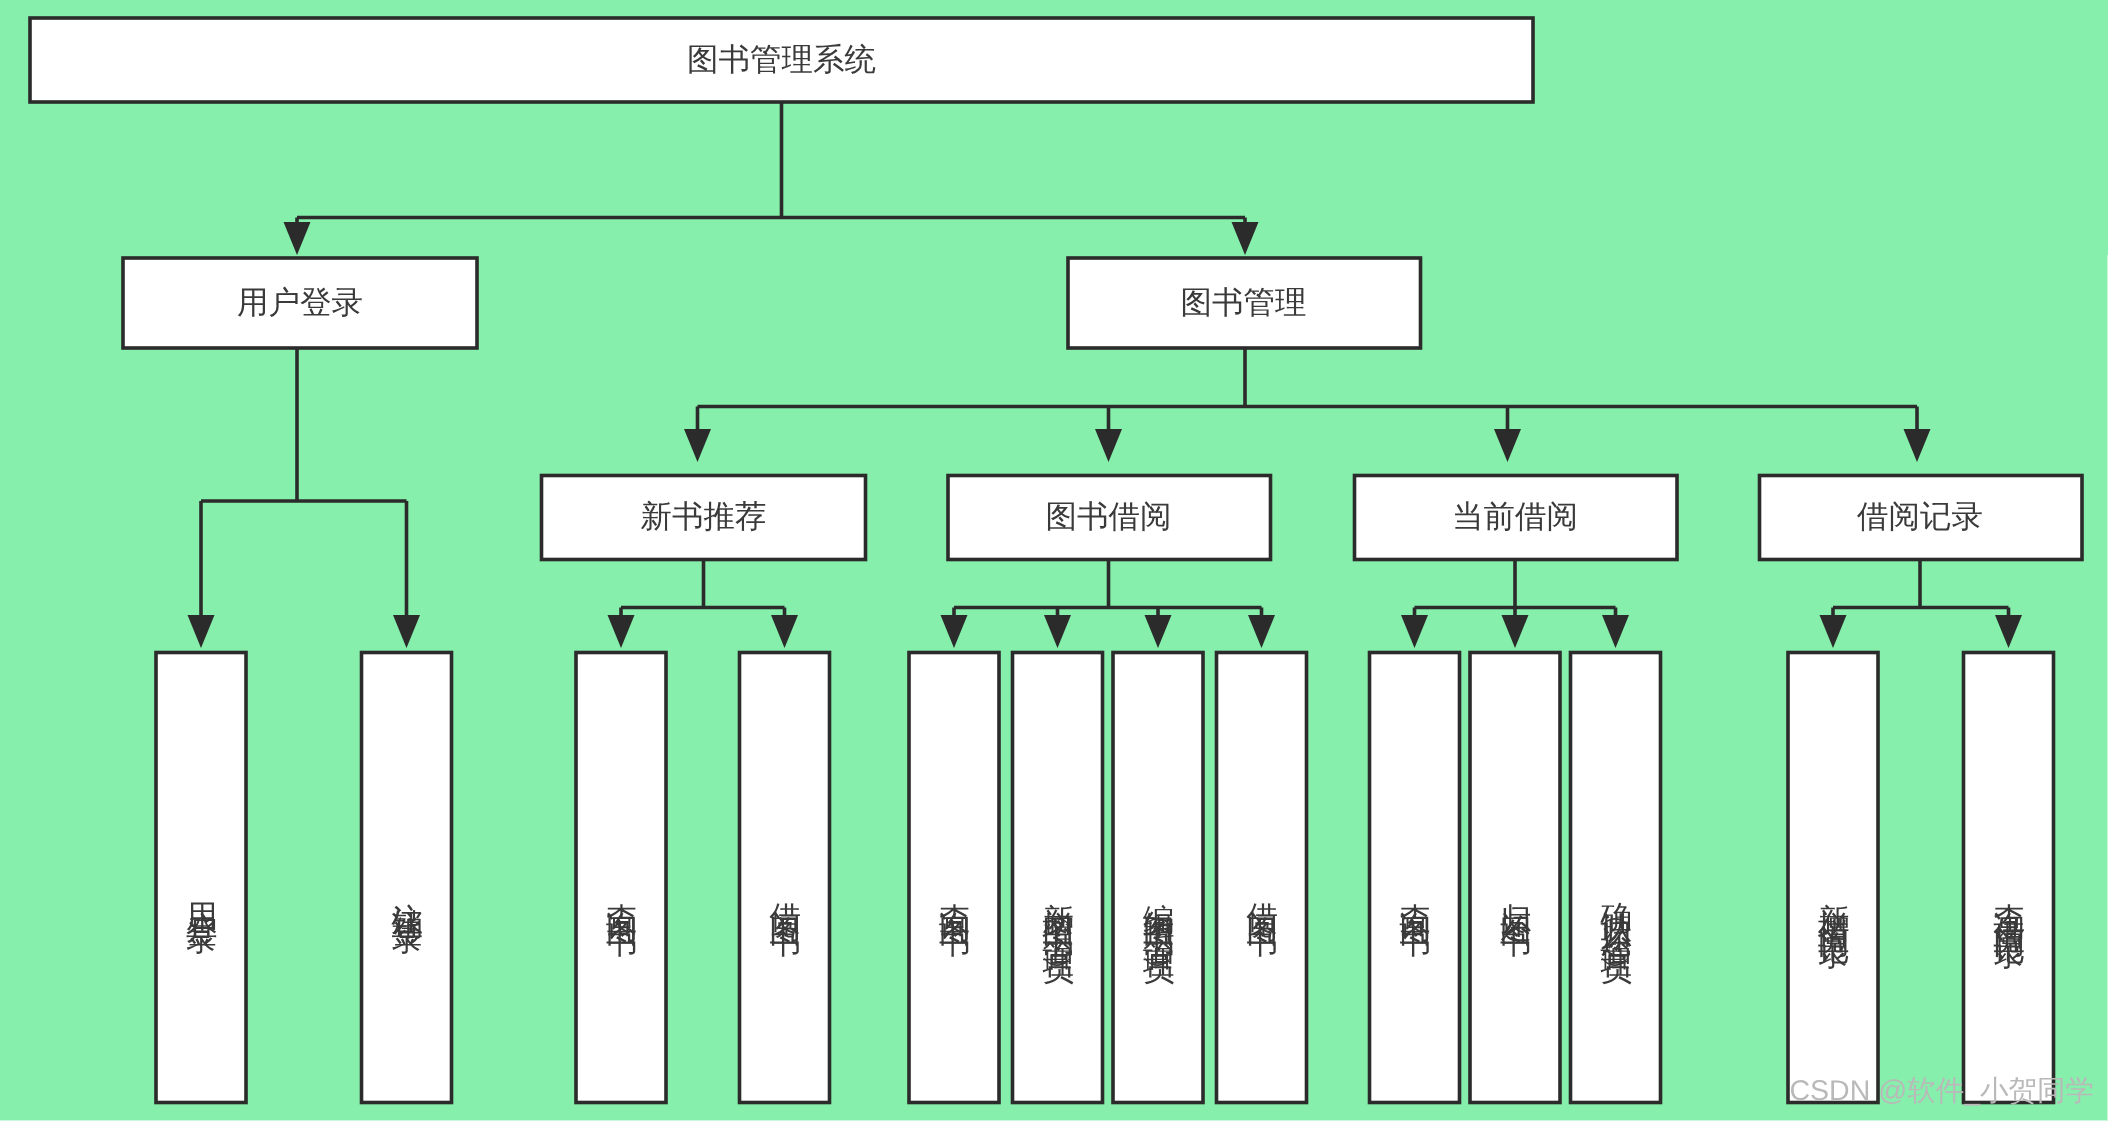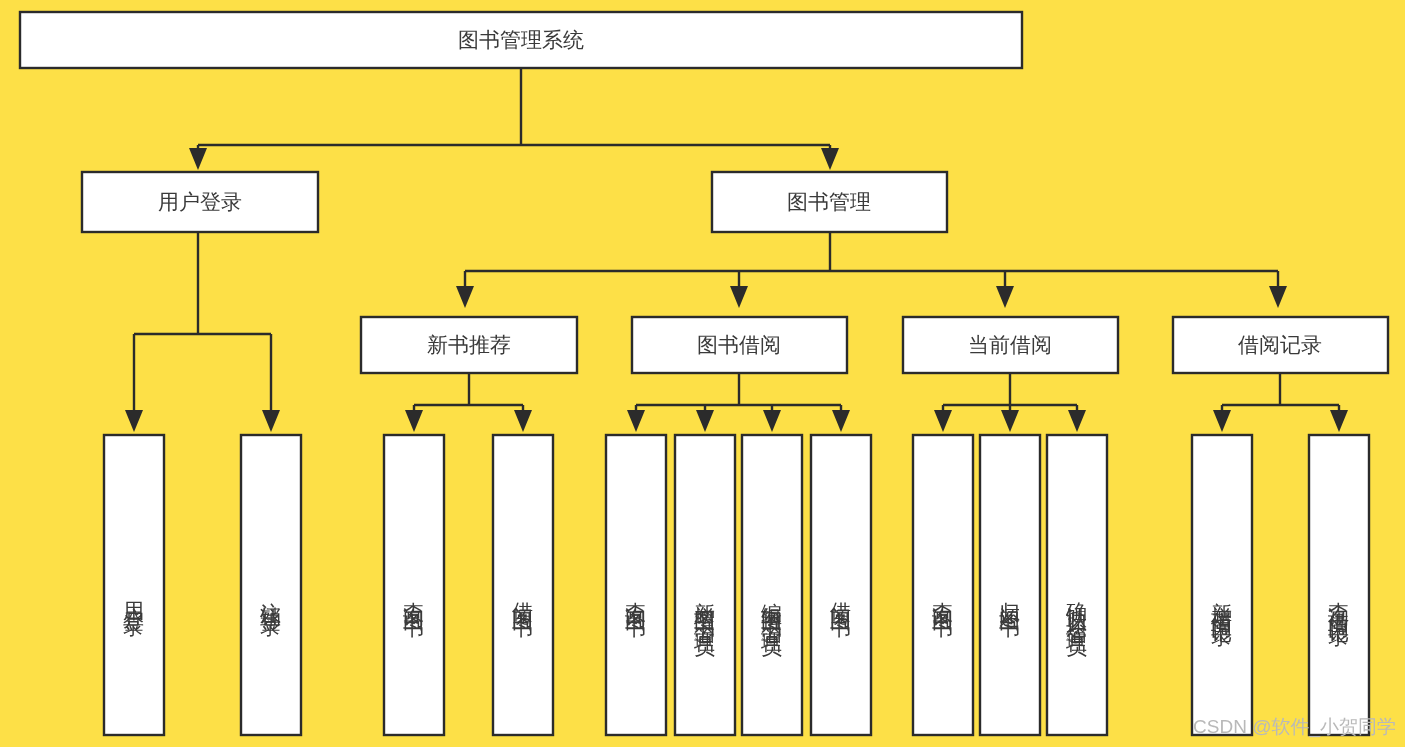--- a/index.html
+++ b/index.html
@@ -11,21 +11,21 @@
   body {
     width: 1405px;
     height: 747px;
     font-family: "Liberation Sans", "DejaVu Sans", sans-serif;
     overflow: hidden;
   }
   #diagram-root {
     position: relative;
     width: 1405px;
     height: 747px;
-    background: #fde047;
+    background: #86efac;
   }
   svg.chart-svg {
     position: absolute;
     left: 0;
     top: 0;
     width: 1405px;
     height: 747px;
     display: block;
   }
   .node-rect {

